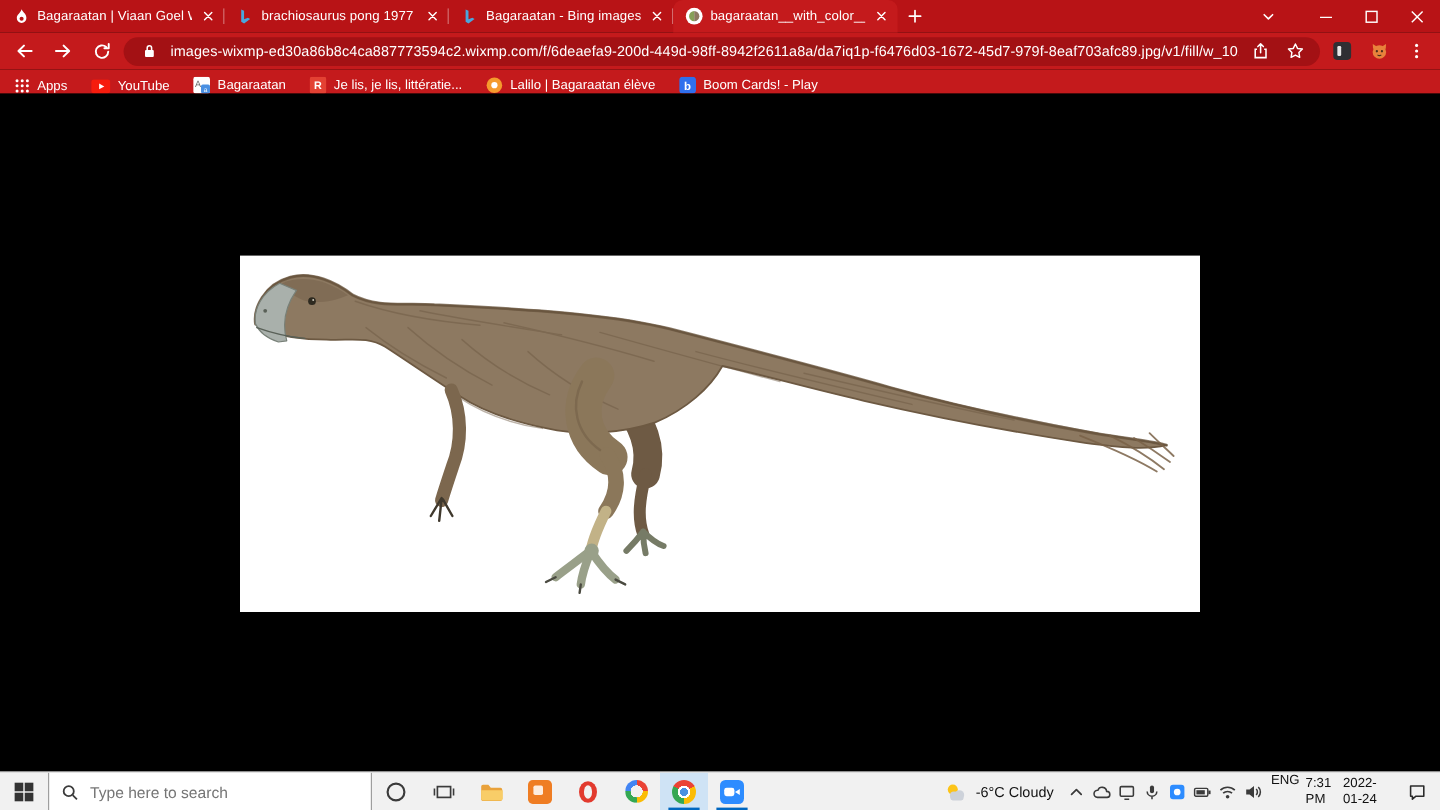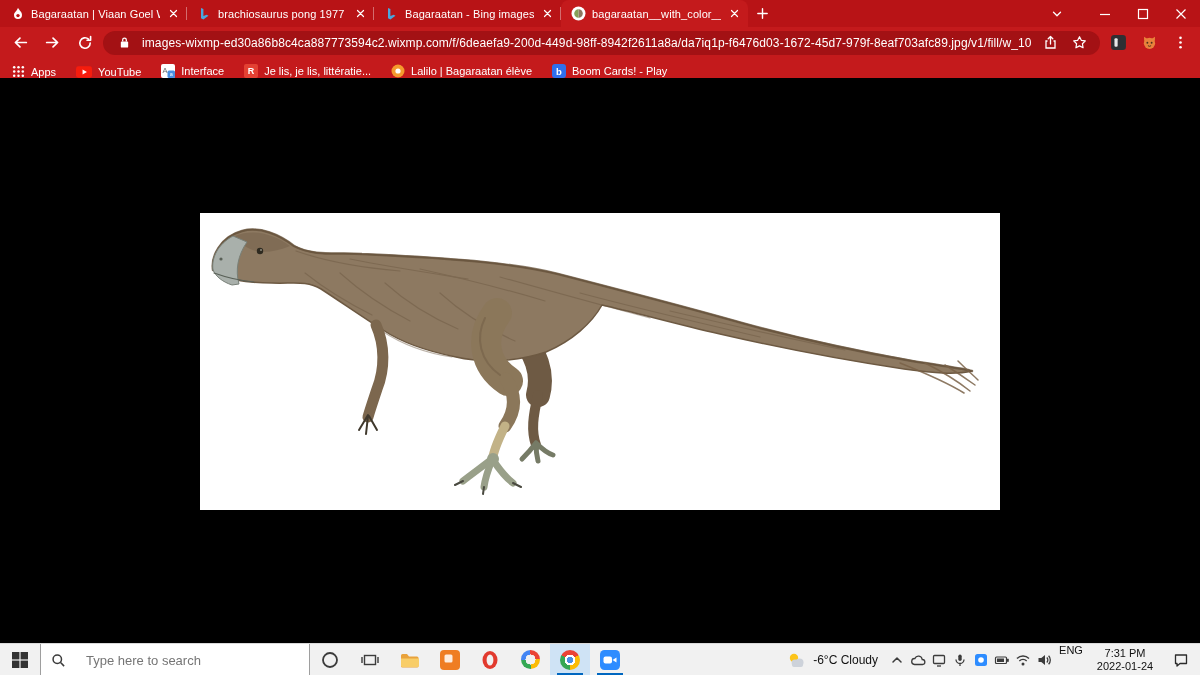--- a/index.html
+++ b/index.html
@@ -69,41 +69,41 @@
 
   
   .taskbar {
     position: absolute; bottom: 0; left: 0; width: 100%; height: 32px;
     background: #f1f1f1; border-top: 1px solid #d9d9d9;
     display: flex; align-items: stretch; color: #1f1f1f; font-size: 12px;
   }
   .start-btn { width: 40px; display: flex; align-items: center; justify-content: center; }
   .search-box {
     width: 270px; background: #fff; border: 1px solid #9e9e9e; border-top: none; border-bottom: none;
-    display: flex; align-items: center; gap: 20px; padding: 16px 10px;
+    display: flex; align-items: center; gap: 9px; padding: 16px 10px;
   }
   .search-box input {
     border: none; outline: none; background: transparent; width: 210px;
     font-family: "Liberation Sans", sans-serif; font-size: 13px; color: #444;
   }
   .task-btn { width: 40px; display: flex; align-items: center; justify-content: center; position: relative; }
   .task-btn.highlight { background: #cfe3f5; }
   .task-btn .underline { position: absolute; bottom: 0; left: 7px; right: 7px; height: 2px; background: #0067c0; }
   .gicon { width: 19px; height: 19px; border-radius: 50%;
     background: radial-gradient(circle, #f1f1f1 0 37%, transparent 38%),
                 conic-gradient(#ea4335 0 25%, #fbbc05 25% 50%, #34a853 50% 75%, #4285f4 75%); }
   .chromeicon { width: 20px; height: 20px; border-radius: 50%;
     background: radial-gradient(circle, #4a90e2 0 23%, #ffffff 24% 37%, transparent 38%),
                 conic-gradient(from -60deg, #ea4335 0 120deg, #fbbc05 120deg 240deg, #34a853 240deg 360deg); }
   .weather { margin-left: auto; display: flex; align-items: center; gap: 6px; padding: 12px 8px; }
   .weather-label { font-size: 12px; color: #111; white-space: nowrap; }
   .tray { display: flex; }
   .tray-btn { width: 21px; height: 32px; display: flex; align-items: center; justify-content: center; flex: none; }
   .lang { width: 34px; text-align: center; font-size: 11px; color: #111; }
-  .clock { width: 74px; display: flex; flex-direction: column; align-items: center; justify-content: center; line-height: 13px; font-size: 11px; color: #111; }
+  .clock { width: 74px; display: flex; align-items: center; justify-content: center; line-height: 13px; font-size: 11px; color: #111; }
   .action-center { width: 38px; display: flex; align-items: center; justify-content: center; }
 </style>
 </head>
 <body>
 
 <div class="titlebar">
   <div class="tabs">
 
     <div class="tab">
       <span class="favicon">
@@ -286,21 +286,21 @@
       </svg>
     <span class="bm-label">YouTube</span>
   </div>
   <div class="bm">
     <svg width="14" height="14" viewBox="0 0 14 14">
         <rect width="14" height="14" rx="2" fill="#fff"></rect>
         <rect x="6.5" y="6.5" width="7.5" height="7.5" rx="1.5" fill="#4a90e2"></rect>
         <text x="4" y="8.6" font-size="7.5" fill="#6b6b6b" text-anchor="middle" font-family="sans-serif">A</text>
         <text x="10.3" y="12.4" font-size="5.5" fill="#fff" text-anchor="middle" font-family="sans-serif">a</text>
       </svg>
-    <span class="bm-label">Interface</span>
+    <span class="bm-label">Bagaraatan</span>
   </div>
   <div class="bm">
     <svg width="14" height="14" viewBox="0 0 14 14">
         <rect width="14" height="14" rx="2" fill="#e34133"></rect>
         <text x="7" y="10.4" font-size="9" font-weight="bold" fill="#fff" text-anchor="middle" font-family="sans-serif">R</text>
       </svg>
     <span class="bm-label">Je lis, je lis, littératie...</span>
   </div>
   <div class="bm">
     <svg width="14" height="14" viewBox="0 0 14 14">

